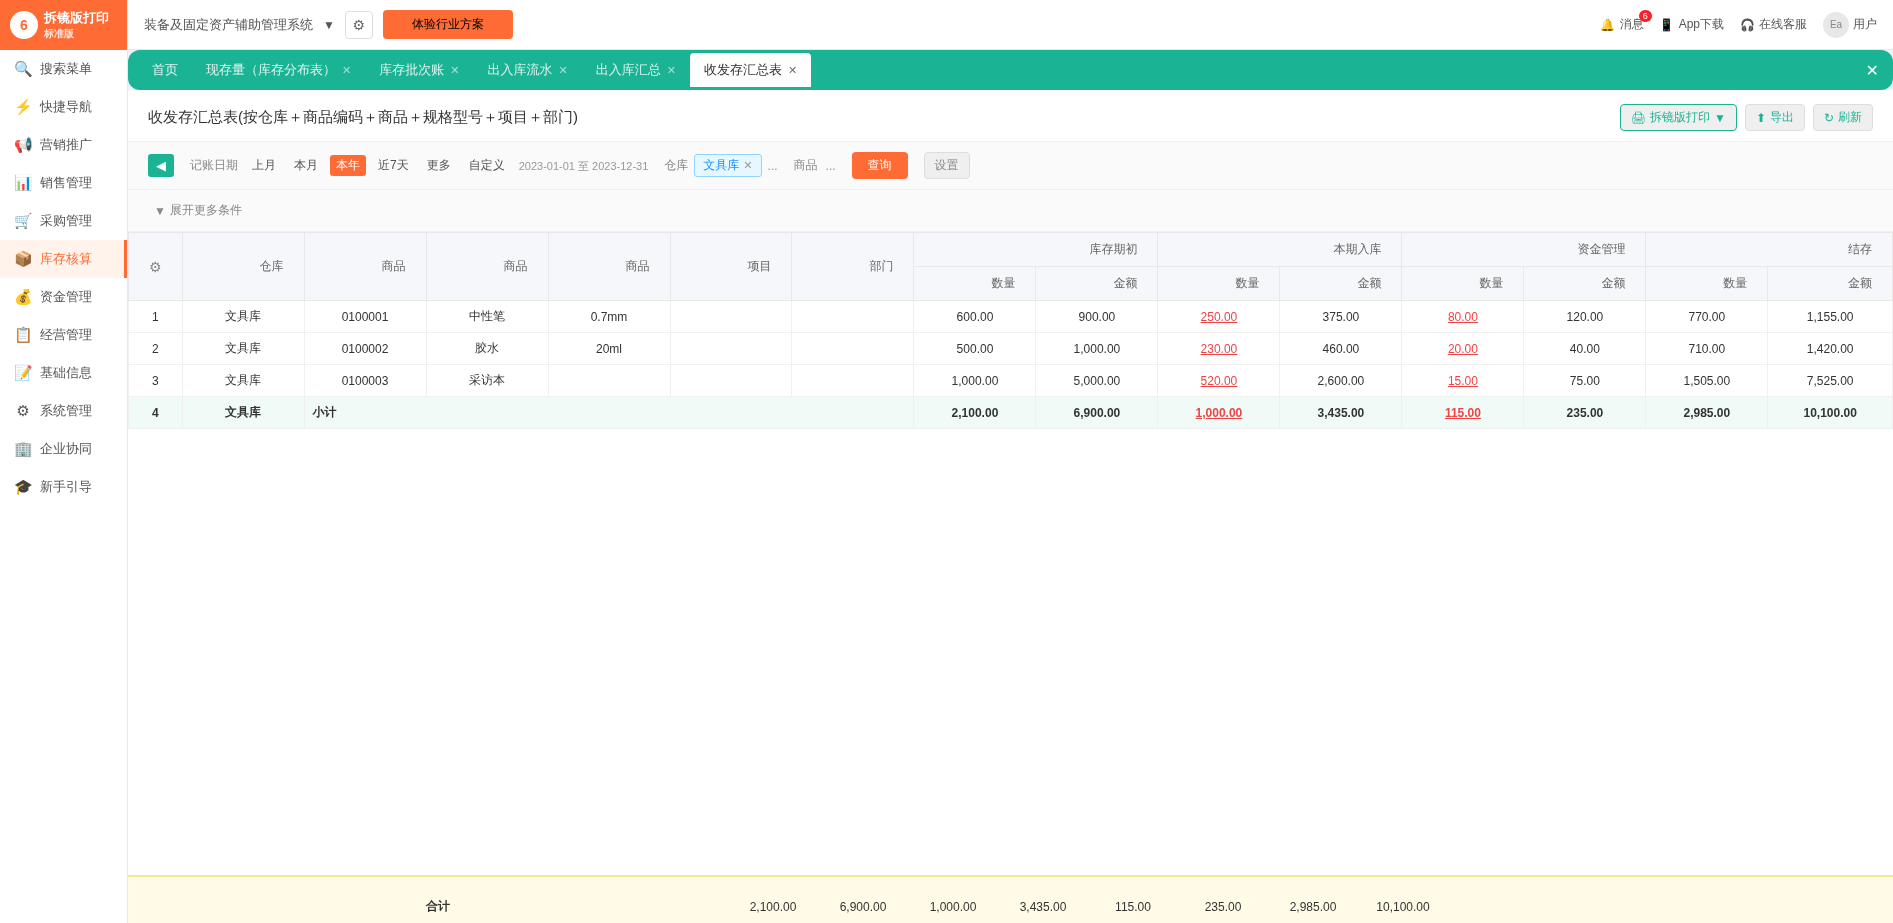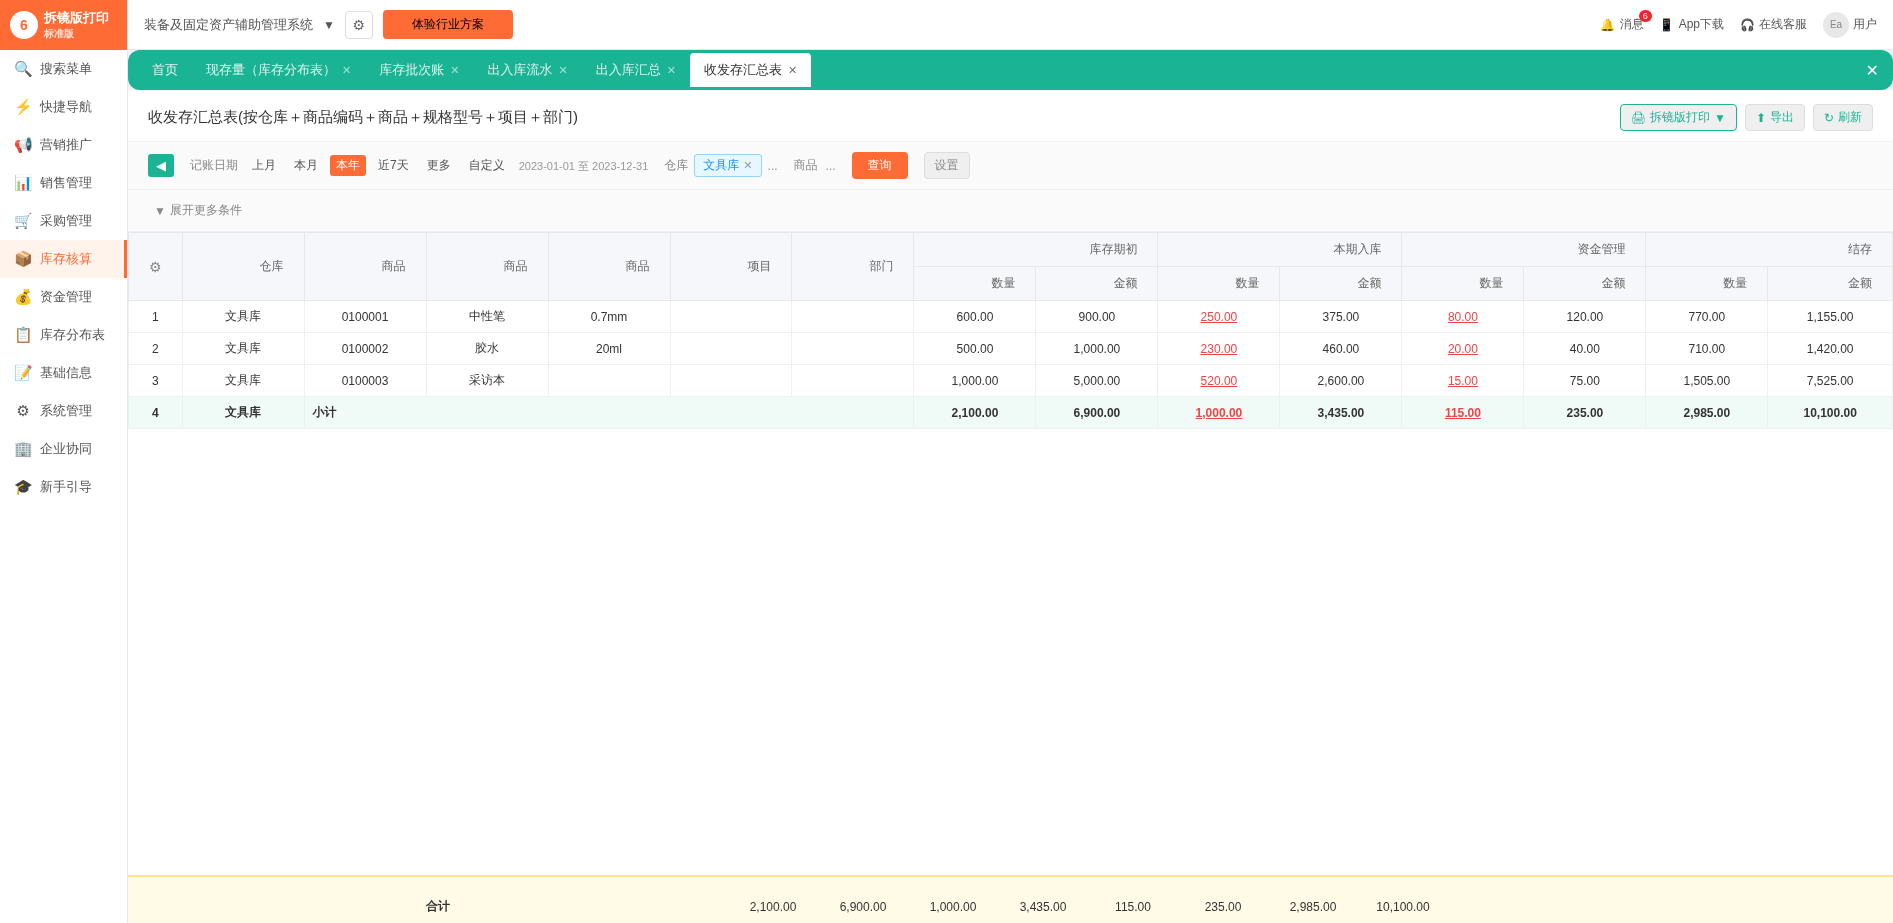--- a/index.html
+++ b/index.html
@@ -120,21 +120,21 @@
     <div class="sidebar-item active">
       <span class="sidebar-item-icon">📦</span>
       <span>库存核算</span>
     </div>
     <div class="sidebar-item">
       <span class="sidebar-item-icon">💰</span>
       <span>资金管理</span>
     </div>
     <div class="sidebar-item">
       <span class="sidebar-item-icon">📋</span>
-      <span>库存分布表</span>
+      <span>经营管理</span>
     </div>
     <div class="sidebar-item">
       <span class="sidebar-item-icon">📝</span>
       <span>基础信息</span>
     </div>
     <div class="sidebar-item">
       <span class="sidebar-item-icon">⚙</span>
       <span>系统管理</span>
     </div>
     <div class="sidebar-item">

